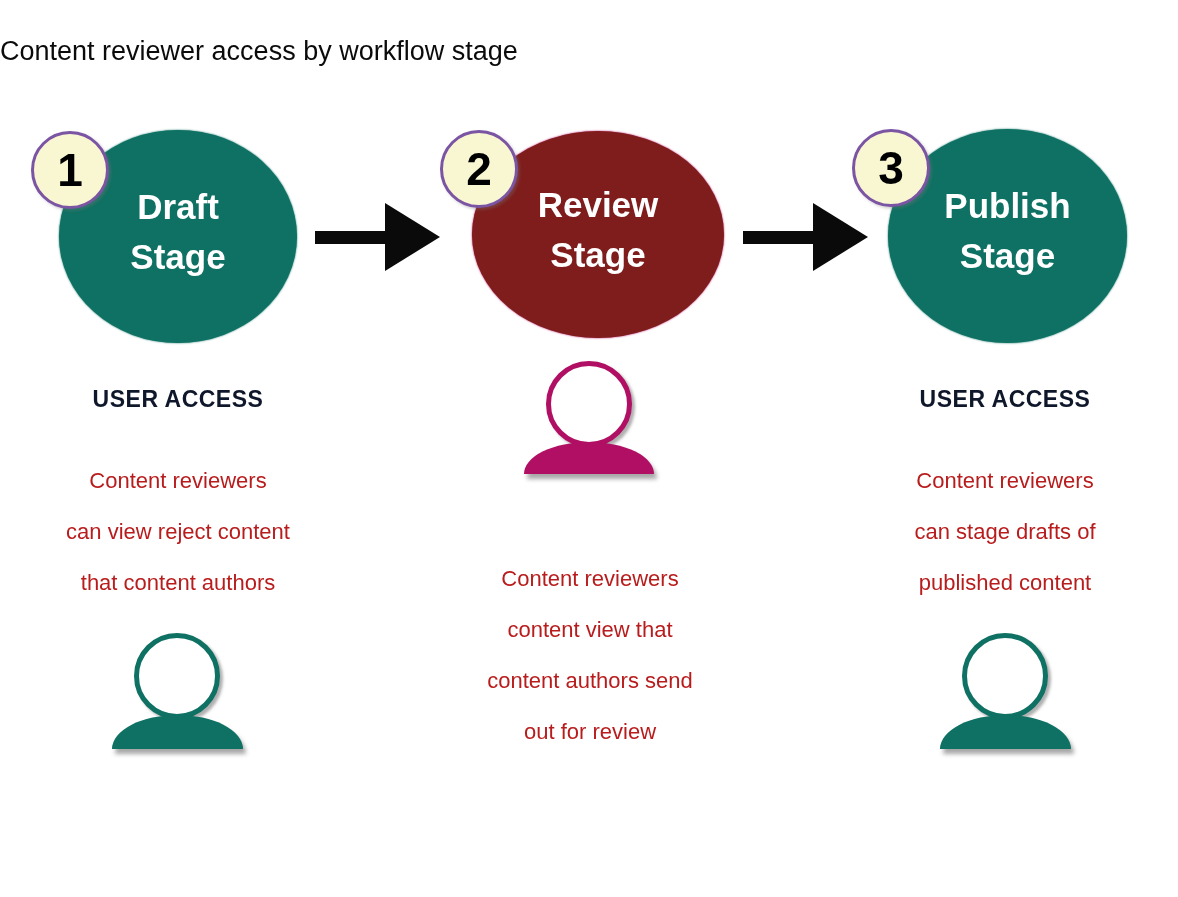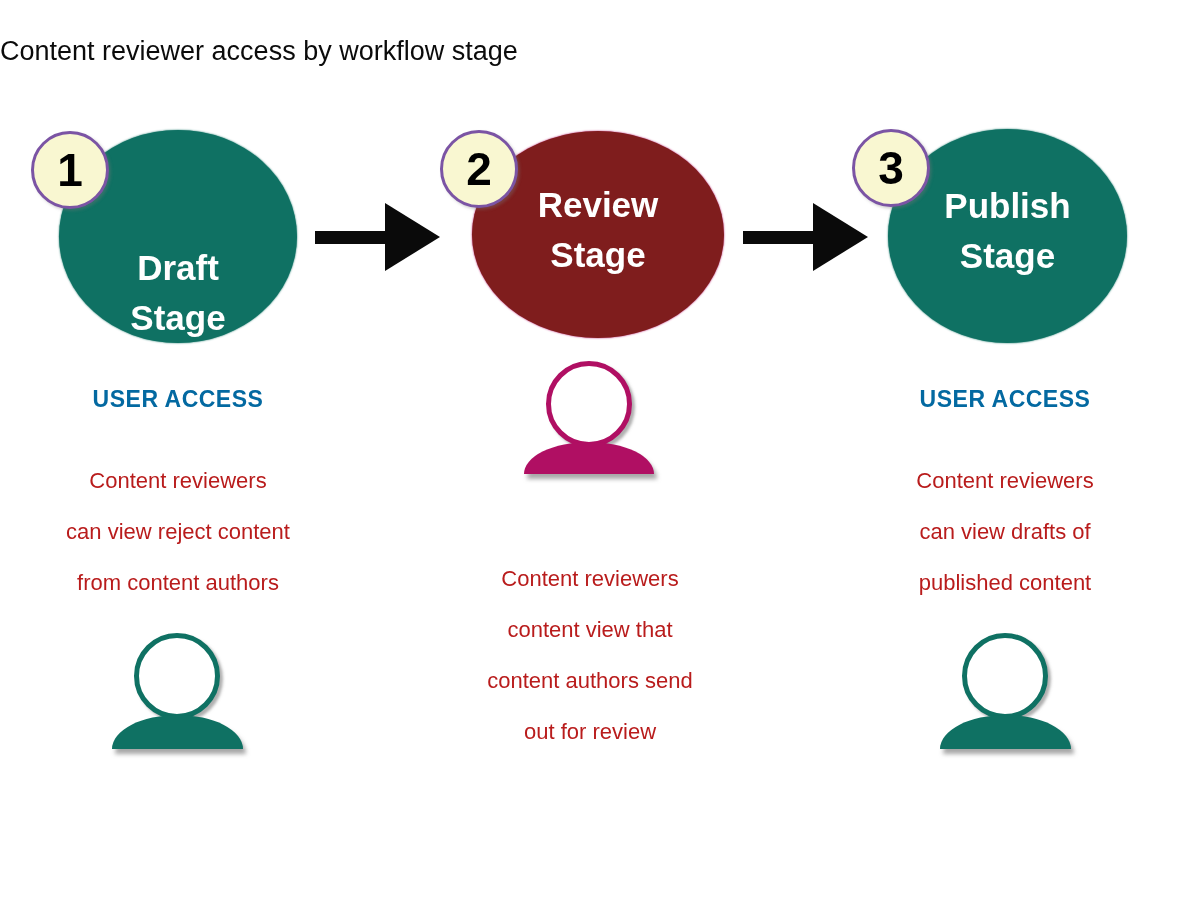--- a/index.html
+++ b/index.html
@@ -30,21 +30,21 @@
   .ellipse {
     position: absolute;
     border-radius: 50%;
     display: flex;
     align-items: center;
     justify-content: center;
     z-index: 2;
   }
   .ellipse.teal    { background: #0F7163; box-shadow: 0 0 2px #0F7163; }
   .ellipse.magenta { background: #7f1d1d; box-shadow: 0 0 2px #B00F63; }
-  .e1 { left: 59px;  top: 130px; width: 238px; height: 213px; align-items: flex-end; }
+  .e1 { left: 59px;  top: 130px; width: 238px; height: 213px; }
   .e2 { left: 472px; top: 131px; width: 252px; height: 207px; }
   .e3 { left: 888px; top: 129px; width: 239px; height: 214px; }
   .stage-label {
     color: #ffffff;
     font-weight: bold;
     font-size: 35px;
     line-height: 50px;
     text-align: center;
     white-space: pre-line;
     margin-top: -10px;
@@ -82,21 +82,21 @@
   .a2 { left: 741px; top: 202px; }
   
   .access-header {
     position: absolute;
     width: 300px;
     text-align: center;
     font-weight: bold;
     font-size: 23px;
     letter-spacing: 0.5px;
   }
-  .access-header.teal    { color: #0369a1; }
+  .access-header.teal    { color: #0f172a; }
   .access-header.magenta { color: #B00F63; }
   .h1c { left: 28px;  top: 386px; }
   .h2c { left: 440px; top: 498px; }
   .h3c { left: 855px; top: 386px; }
   
   .access-lines {
     position: absolute;
     width: 320px;
     text-align: center;
     font-size: 22px;
@@ -180,42 +180,42 @@
 Stage</span>
   </div>
   <div class="badge b3">
     <span>3</span>
   </div>
 
   <div class="access-header teal h1c">USER ACCESS</div>
   <div class="access-lines l1c">
     <div>Content reviewers</div>
     <div>can view reject content</div>
-    <div>from content authors</div>
+    <div>that content authors</div>
   </div>
   <div class="person teal p-left">
     <div class="head"></div>
     <div class="torso"></div>
   </div>
 
   <div class="person magenta p-mid">
     <div class="head"></div>
     <div class="torso"></div>
   </div>
   <div class="access-lines l2c">
     <div>Content reviewers</div>
     <div>content view that</div>
     <div>content authors send</div>
     <div>out for review</div>
   </div>
 
   <div class="access-header teal h3c">USER ACCESS</div>
   <div class="access-lines l3c">
     <div>Content reviewers</div>
-    <div>can view drafts of</div>
+    <div>can stage drafts of</div>
     <div>published content</div>
   </div>
   <div class="person teal p-right">
     <div class="head"></div>
     <div class="torso"></div>
   </div>
 
 </div>
 
 </body></html>

